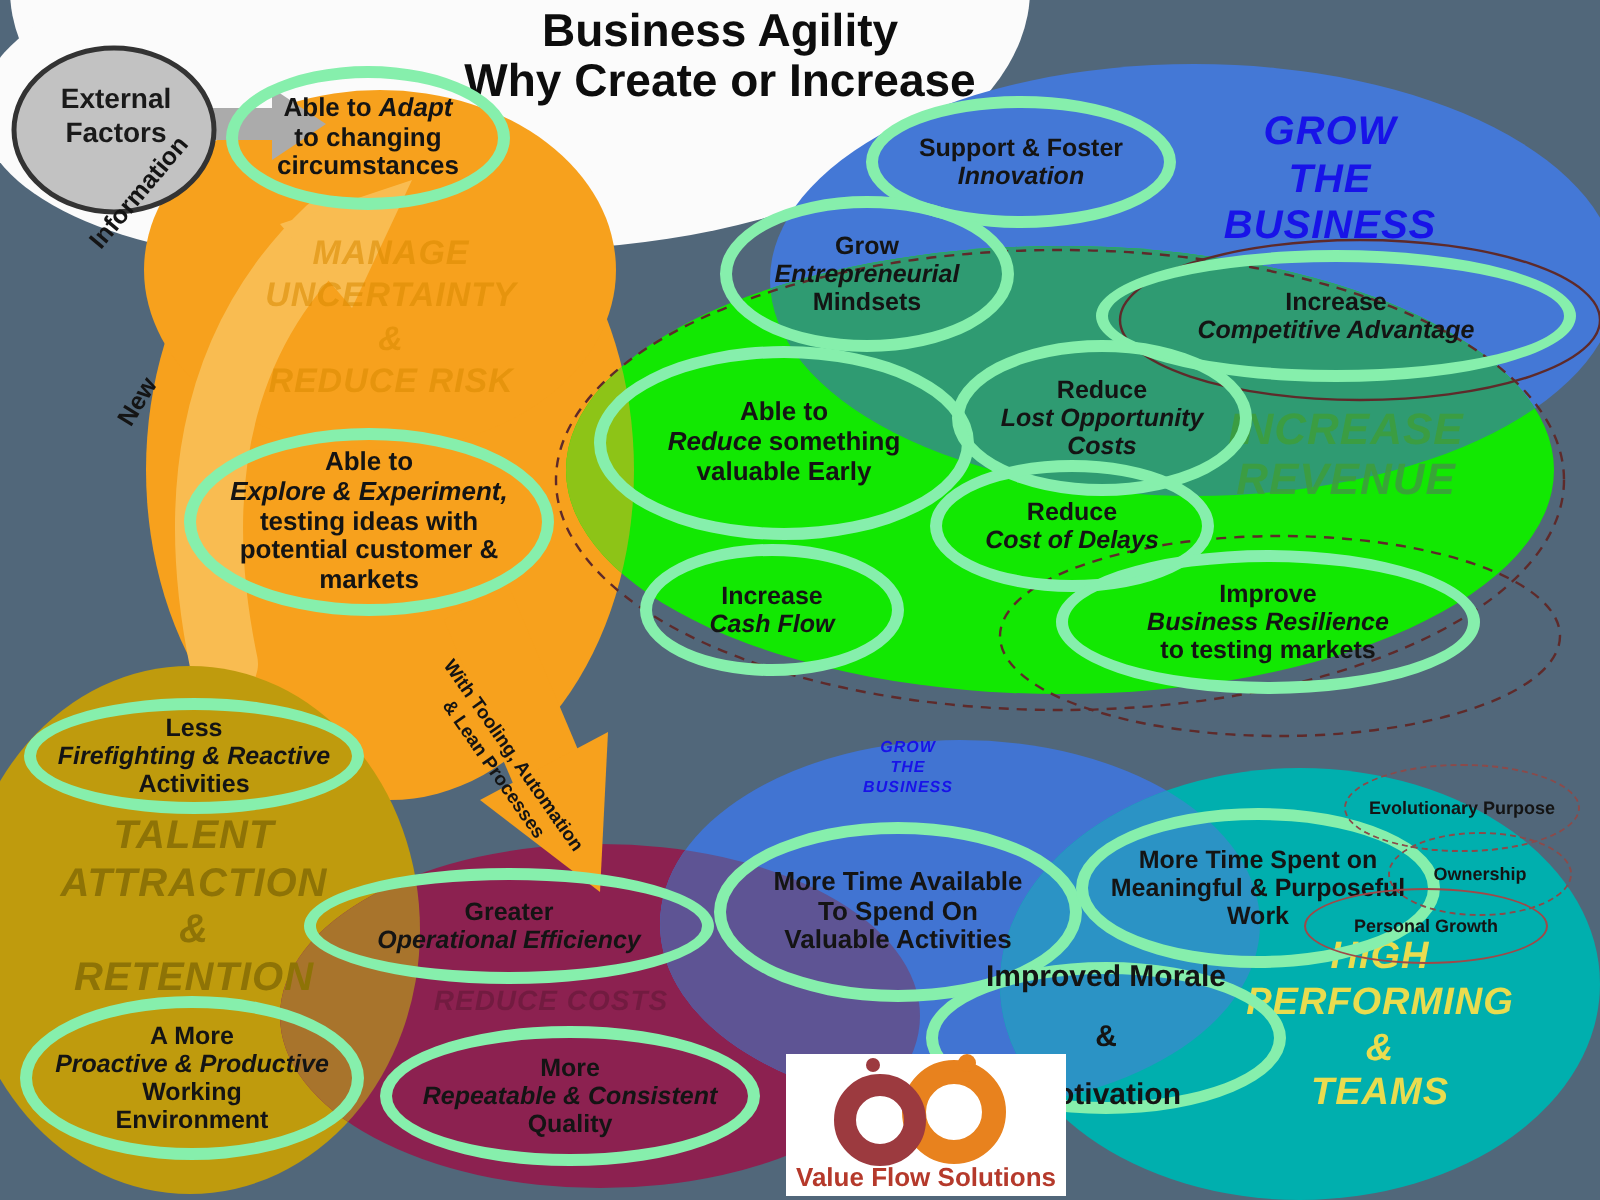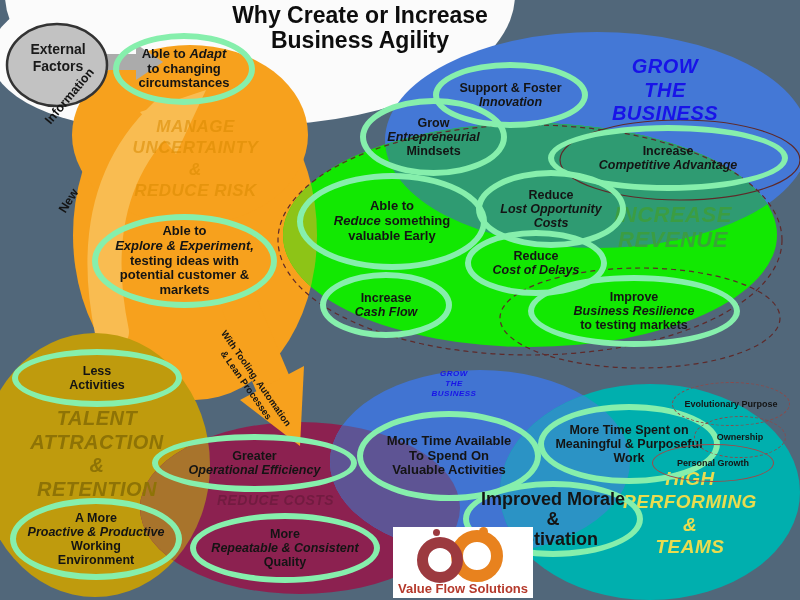--- a/index.html
+++ b/index.html
@@ -110,22 +110,22 @@
     <ellipse cx="650" cy="492" rx="150" ry="108" fill="#2B93C5" clip-path="url(#cpBlueBottom)"></ellipse>
 
     <polygon points="102,54 136,54 136,44 163,62 136,80 136,70 102,70" fill="#ABABAB"></polygon>
     <ellipse cx="57" cy="65" rx="50" ry="41" fill="#C2C2C2" stroke="#333" stroke-width="2.5"></ellipse>
 
     <path d="M222,310 L254,292 L292,382 L260,400 Z" fill="#F7A11D"></path>
     <polygon points="240,400 304,366 300,446" fill="#F7A11D"></polygon>
   </svg>
 
   <div id="title">
+    <div class="ln">Business Agility</div>
     <div class="ln">Why Create or Increase</div>
-    <div class="ln">Business Agility</div>
   </div>
 
   <div id="external-text">
     <div class="ln">External</div>
     <div class="ln">Factors</div>
   </div>
 
   <div class="rot" id="lbl-info">Information</div>
   <div class="rot" id="lbl-new">New</div>
 
@@ -169,21 +169,21 @@
     <div>THE</div>
     <div>BUSINESS</div>
   </div>
 
   <div class="bubble" style="left:113px;top:33px;width:142px;height:72px;font-size:13px;">
     <div class="ln"><span>Able to </span><i>Adapt</i></div>
     <div class="ln">to changing</div>
     <div class="ln">circumstances</div>
   </div>
 
-  <div class="bubble" style="left:433px;top:62px;width:155px;height:66px;">
+  <div class="bubble" style="left:433px;top:48px;width:155px;height:66px;">
     <div class="ln">Support &amp; Foster</div>
     <div class="ln"><i>Innovation</i></div>
   </div>
 
   <div class="bubble" style="left:360px;top:98px;width:147px;height:78px;">
     <div class="ln">Grow</div>
     <div class="ln"><i>Entrepreneurial</i></div>
     <div class="ln">Mindsets</div>
   </div>
 
@@ -223,20 +223,21 @@
   <div class="bubble" style="left:92px;top:214px;width:185px;height:94px;font-size:13px;">
     <div class="ln">Able to</div>
     <div class="ln"><i>Explore &amp; Experiment,</i></div>
     <div class="ln">testing ideas with</div>
     <div class="ln">potential customer &amp;</div>
     <div class="ln">markets</div>
   </div>
 
   <div class="bubble" style="left:12px;top:349px;width:170px;height:58px;">
     <div class="ln">Less</div>
+    <div class="ln"><i>Firefighting &amp; Reactive</i></div>
     <div class="ln">Activities</div>
   </div>
 
   <div class="bubble" style="left:10px;top:498px;width:172px;height:82px;">
     <div class="ln">A More</div>
     <div class="ln"><i>Proactive &amp; Productive</i></div>
     <div class="ln">Working</div>
     <div class="ln">Environment</div>
   </div>
 
@@ -256,21 +257,21 @@
     <div class="ln">To Spend On</div>
     <div class="ln">Valuable Activities</div>
   </div>
 
   <div class="bubble" style="left:538px;top:404px;width:182px;height:80px;">
     <div class="ln">More Time Spent on</div>
     <div class="ln">Meaningful &amp; Purposeful</div>
     <div class="ln">Work</div>
   </div>
 
-  <div class="bubble" style="left:463px;top:481px;width:180px;height:76px;font-size:18px;">
+  <div class="bubble" style="left:463px;top:481px;width:180px;height:76px;font-size:15px;gap:13px;">
     <div class="ln">Improved Morale</div>
     <div class="ln">&amp;</div>
     <div class="ln">Motivation</div>
   </div>
 
   <div class="bubble sm" style="left:672px;top:382px;width:118px;height:44px;">
     <div class="ln">Evolutionary Purpose</div>
   </div>
   <div class="bubble sm" style="left:694px;top:416px;width:92px;height:42px;">
     <div class="ln">Ownership</div>

